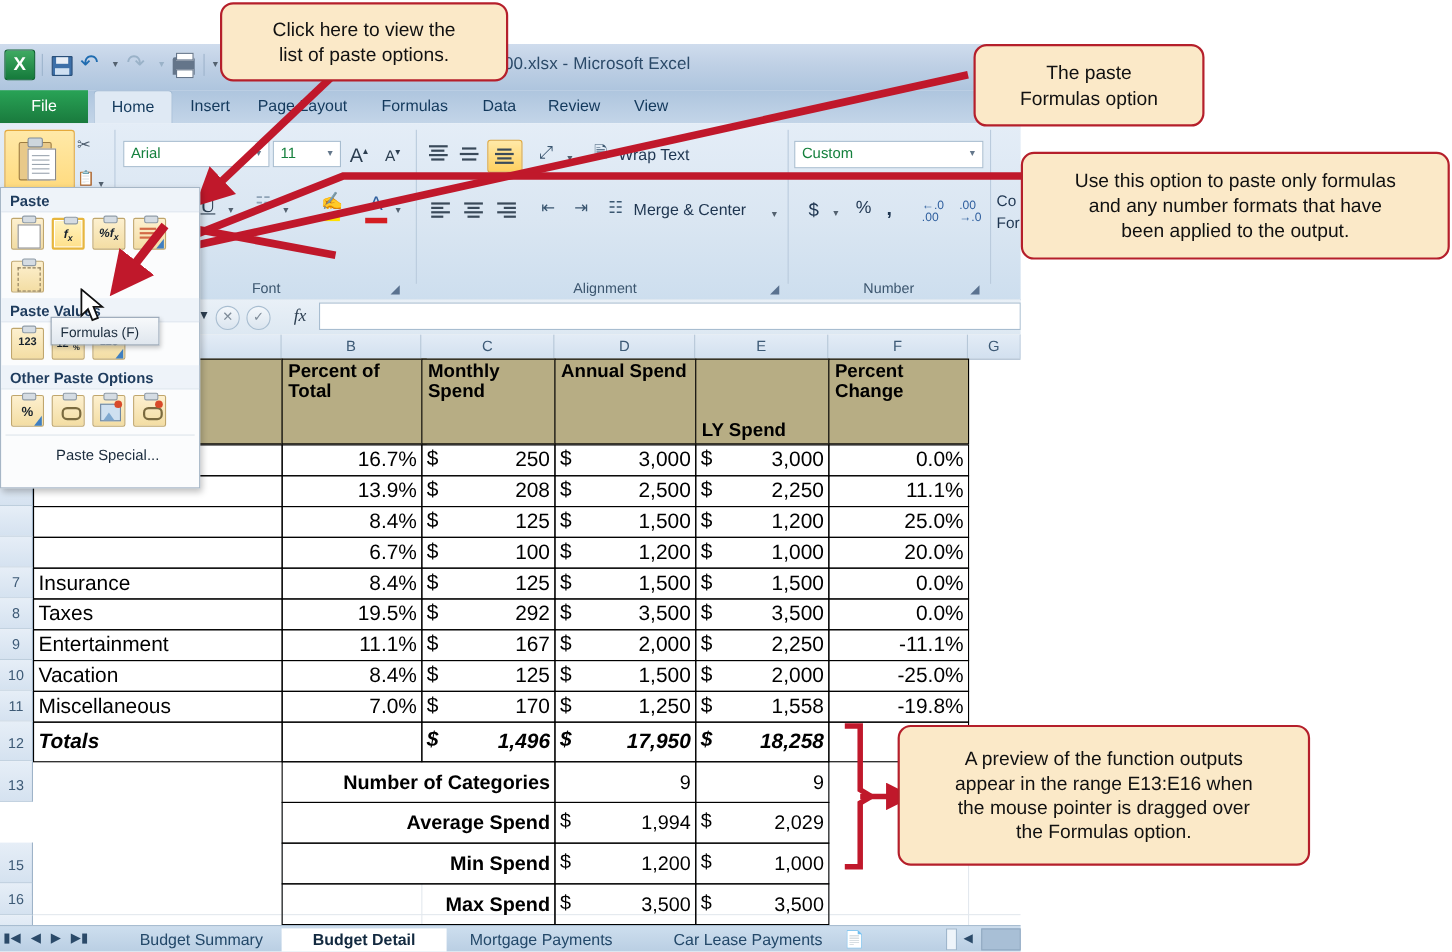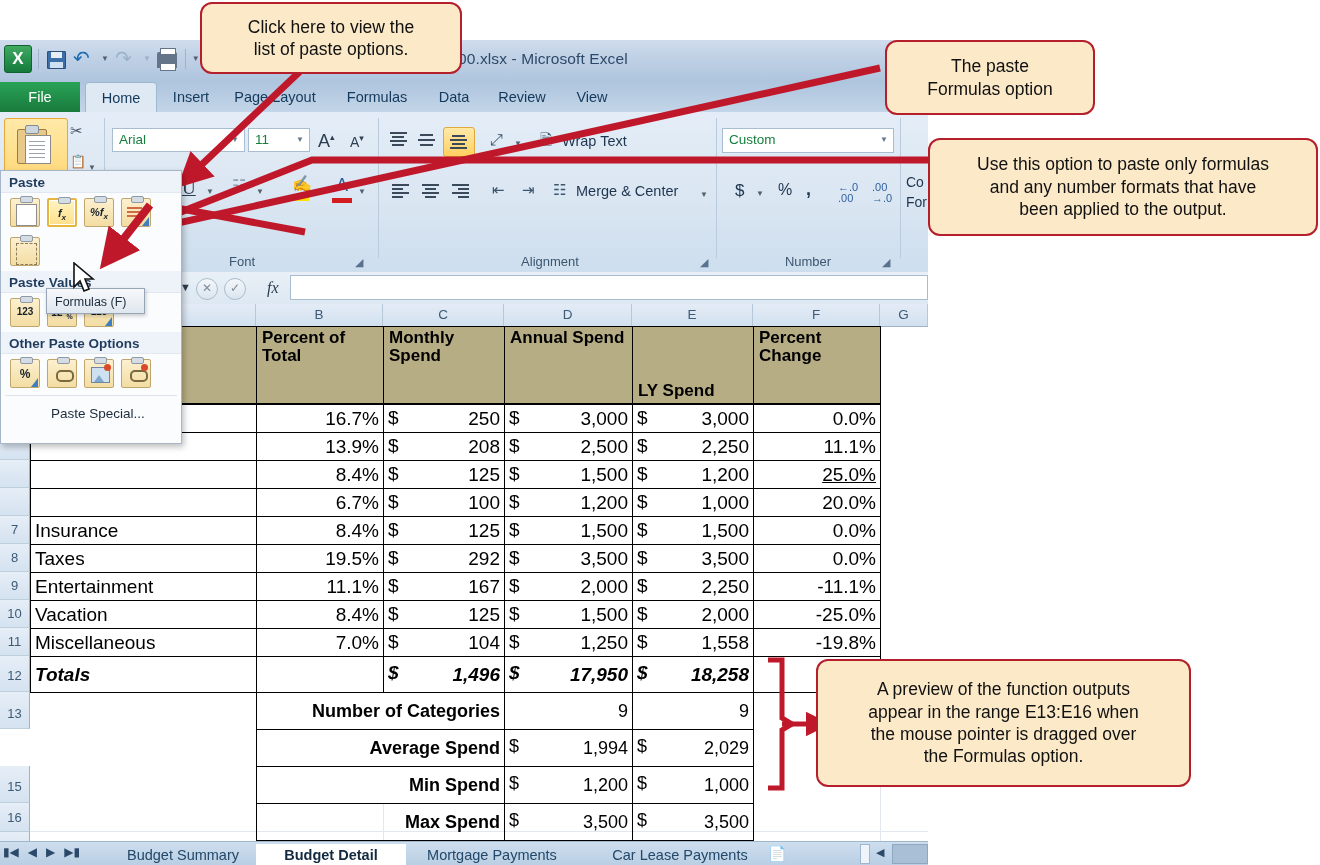--- a/index.html
+++ b/index.html
@@ -405,21 +405,21 @@
     <div class="cell bdr r" style="left:753px;top:128px;width:128px;height:29px;">11.1%</div>
 
     <div class="cell bdr" style="left:30px;top:156px;width:227px;height:29px;"></div>
     <div class="cell bdr r" style="left:256px;top:156px;width:128px;height:29px;">8.4%</div>
     <div class="cell bdr r" style="left:383px;top:156px;width:122px;height:29px;">125</div>
     <div class="dollar" style="left:388px;top:159px;">$</div>
     <div class="cell bdr r" style="left:504px;top:156px;width:129px;height:29px;">1,500</div>
     <div class="dollar" style="left:509px;top:159px;">$</div>
     <div class="cell bdr r" style="left:632px;top:156px;width:122px;height:29px;">1,200</div>
     <div class="dollar" style="left:637px;top:159px;">$</div>
-    <div class="cell bdr r" style="left:753px;top:156px;width:128px;height:29px;text-decoration:underline;">25.0%</div>
+    <div class="cell bdr r" style="left:753px;top:156px;width:128px;height:29px;">25.0%</div>
 
     <div class="cell bdr" style="left:30px;top:184px;width:227px;height:29px;"></div>
     <div class="cell bdr r" style="left:256px;top:184px;width:128px;height:29px;">6.7%</div>
     <div class="cell bdr r" style="left:383px;top:184px;width:122px;height:29px;">100</div>
     <div class="dollar" style="left:388px;top:187px;">$</div>
     <div class="cell bdr r" style="left:504px;top:184px;width:129px;height:29px;">1,200</div>
     <div class="dollar" style="left:509px;top:187px;">$</div>
     <div class="cell bdr r" style="left:632px;top:184px;width:122px;height:29px;">1,000</div>
     <div class="dollar" style="left:637px;top:187px;">$</div>
     <div class="cell bdr r" style="left:753px;top:184px;width:128px;height:29px;">20.0%</div>
@@ -459,21 +459,21 @@
     <div class="cell bdr r" style="left:383px;top:296px;width:122px;height:29px;">125</div>
     <div class="dollar" style="left:388px;top:299px;">$</div>
     <div class="cell bdr r" style="left:504px;top:296px;width:129px;height:29px;">1,500</div>
     <div class="dollar" style="left:509px;top:299px;">$</div>
     <div class="cell bdr r" style="left:632px;top:296px;width:122px;height:29px;">2,000</div>
     <div class="dollar" style="left:637px;top:299px;">$</div>
     <div class="cell bdr r" style="left:753px;top:296px;width:128px;height:29px;">-25.0%</div>
 
     <div class="cell bdr" style="left:30px;top:324px;width:227px;height:29px;">Miscellaneous</div>
     <div class="cell bdr r" style="left:256px;top:324px;width:128px;height:29px;">7.0%</div>
-    <div class="cell bdr r" style="left:383px;top:324px;width:122px;height:29px;">104</div>
+    <div class="cell bdr r" style="left:383px;top:324px;width:122px;height:29px;">170</div>
     <div class="dollar" style="left:388px;top:327px;">$</div>
     <div class="cell bdr r" style="left:504px;top:324px;width:129px;height:29px;">1,250</div>
     <div class="dollar" style="left:509px;top:327px;">$</div>
     <div class="cell bdr r" style="left:632px;top:324px;width:122px;height:29px;">1,558</div>
     <div class="dollar" style="left:637px;top:327px;">$</div>
     <div class="cell bdr r" style="left:753px;top:324px;width:128px;height:29px;">-19.8%</div>
 
     <div class="cell bdr ital" style="left:30px;top:352px;width:227px;height:37px;text-align:center;">Totals</div>
     <div class="cell bdr r" style="left:256px;top:352px;width:128px;height:37px;"></div>
     <div class="cell bdr r ital" style="left:383px;top:352px;width:122px;height:37px;">1,496</div>

